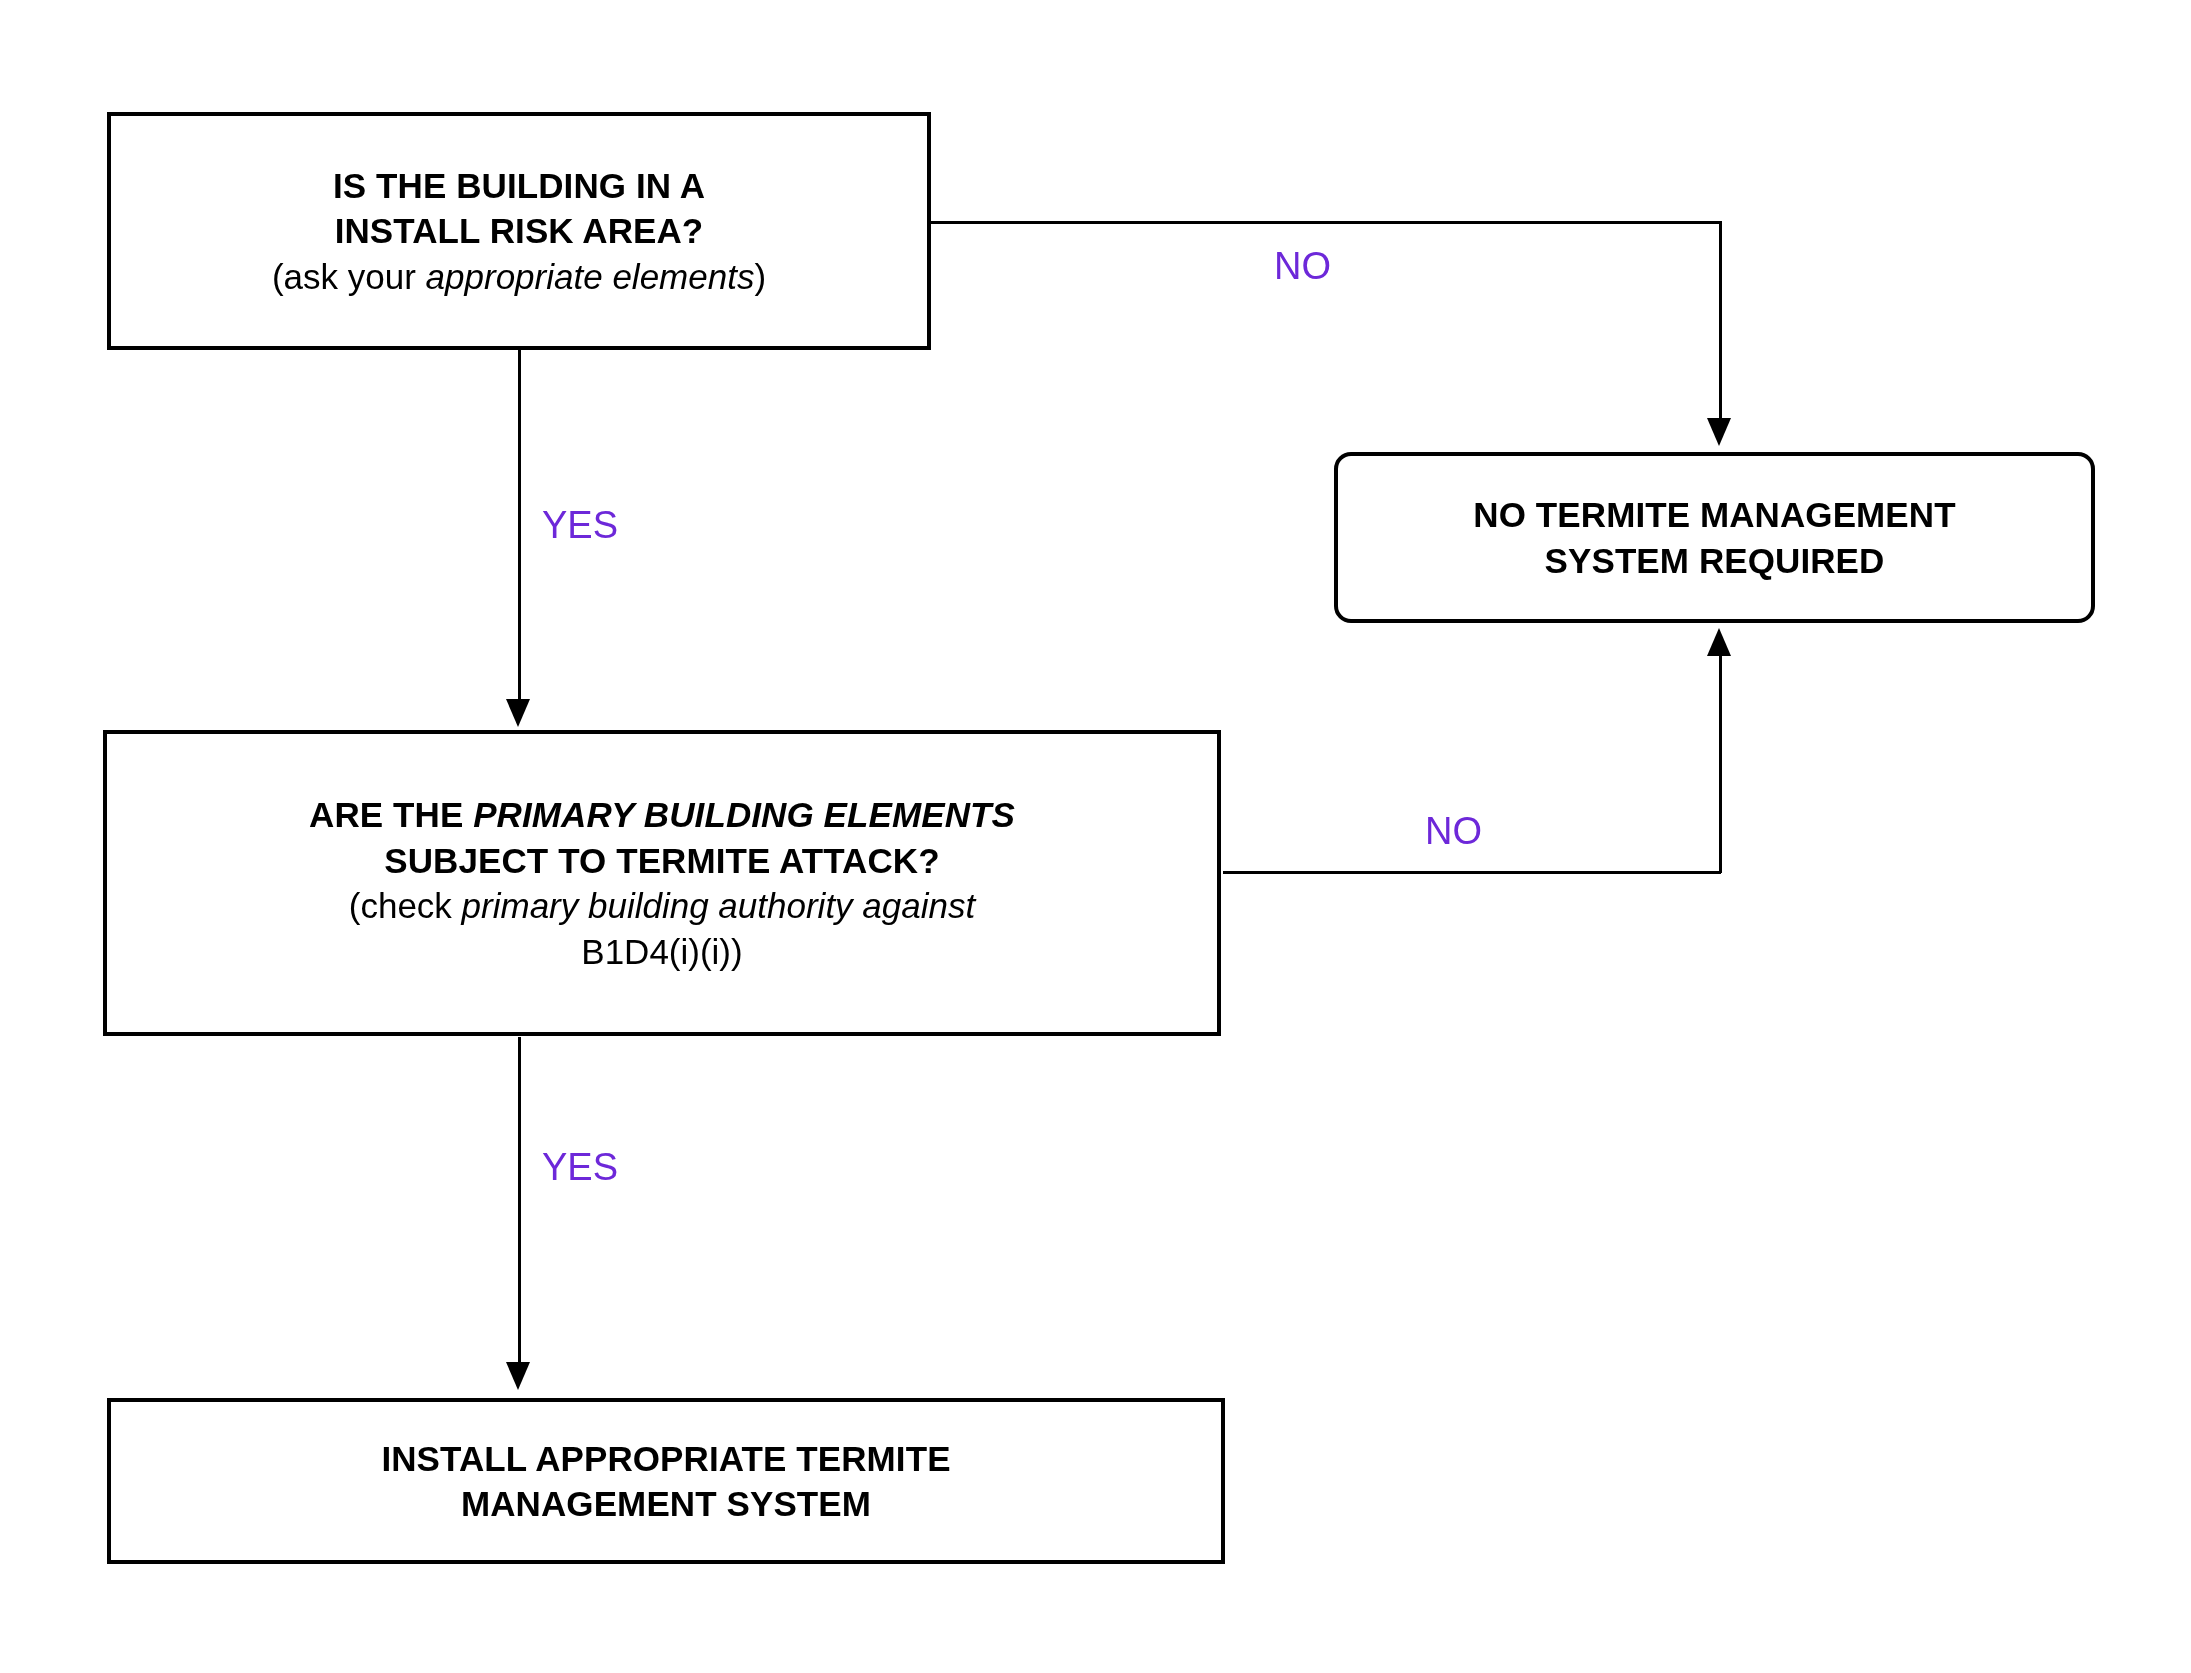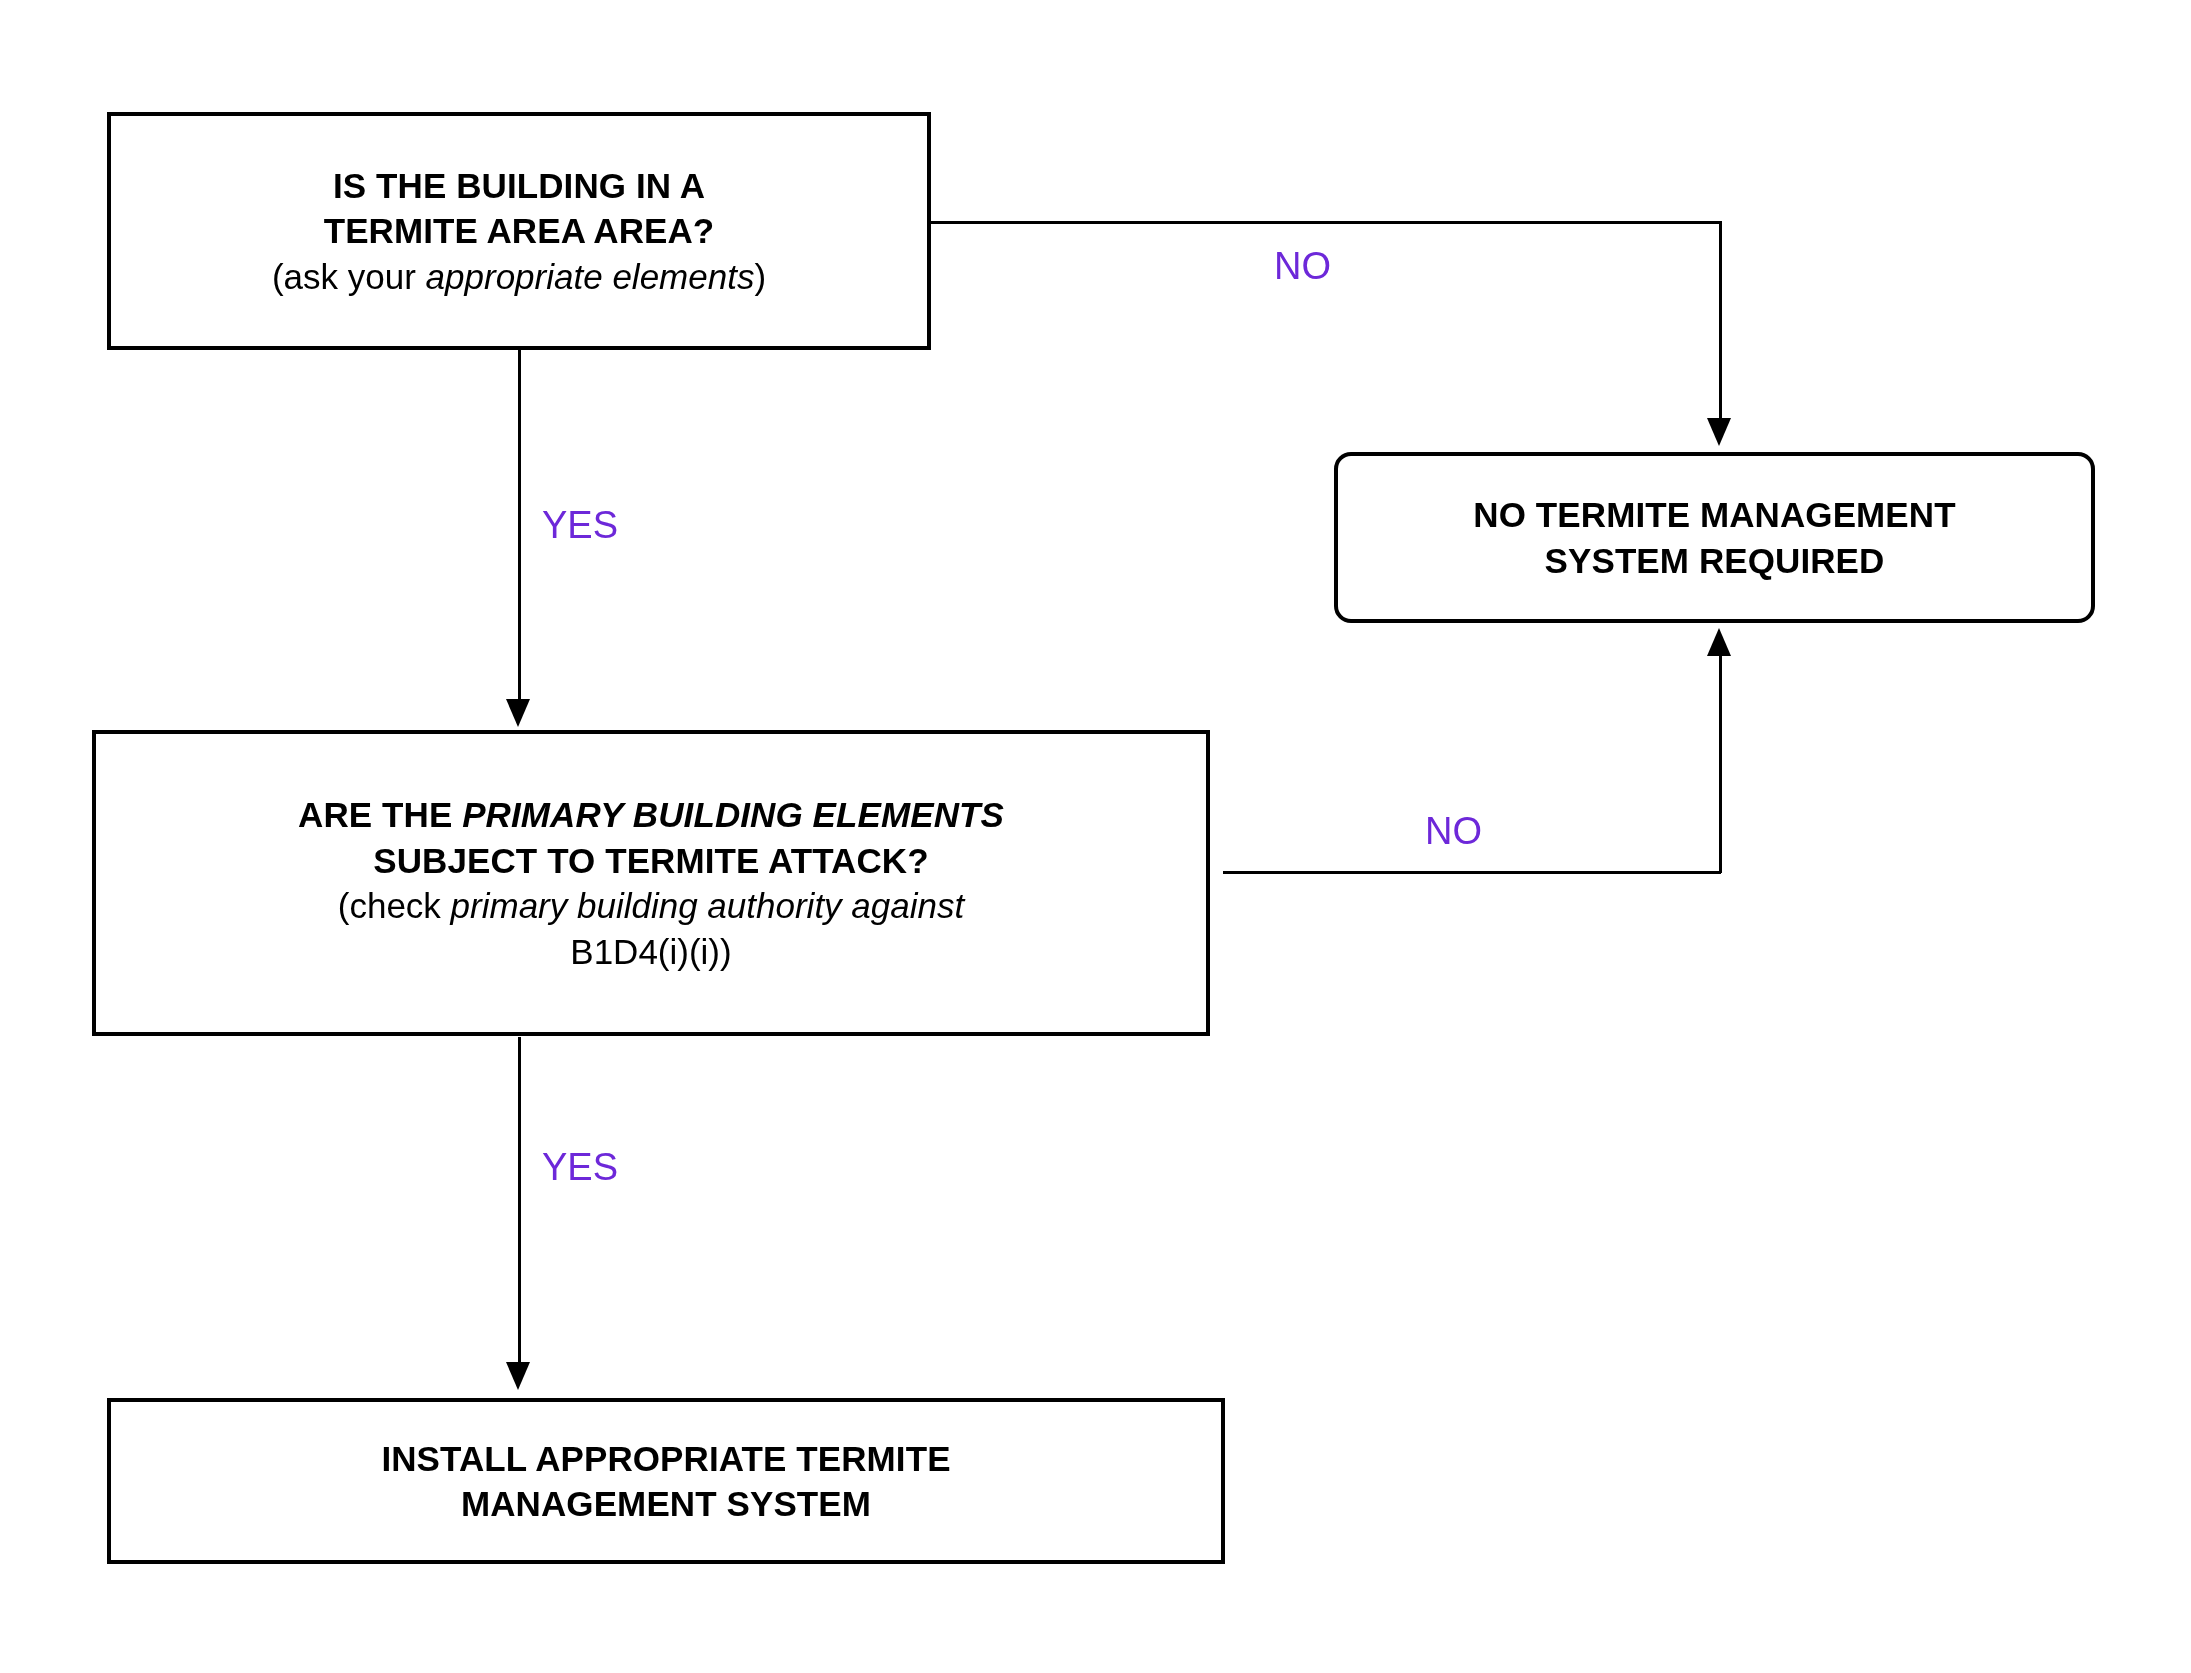--- a/index.html
+++ b/index.html
@@ -49,21 +49,21 @@
   .ital {
     font-style: italic;
   }
   .bital {
     font-style: italic;
     font-weight: bold;
   }
 
   
   #box-risk-area   { left: 107px;  top: 112px;  width: 824px;  height: 238px; }
-  #box-elements    { left: 92px;  top: 730px;  width: 1118px; height: 306px; }
+  #box-elements    { left: 103px;  top: 730px;  width: 1118px; height: 306px; }
   #box-no-system   { left: 1334px; top: 452px;  width: 761px;  height: 171px; border-radius: 17px; }
   #box-install     { left: 107px;  top: 1398px; width: 1118px; height: 166px; }
 
   
   .ln {
     position: absolute;
     background: #000000;
     z-index: 2;
   }
   .ln-v { width: 2.9px; }
@@ -118,21 +118,21 @@
   #yes2-arrow  { left: 506px; top: 1362px; }
   #yes2-label  { left: 542px; top: 1146px; }
 </style>
 </head>
 <body>
 
 <div id="page">
 
   <div class="flow-box" id="box-risk-area">
     <span class="box-line line-bold">IS THE BUILDING IN A</span>
-    <span class="box-line line-bold">TERMITE AREA AREA?</span>
+    <span class="box-line line-bold">INSTALL RISK AREA?</span>
     <span class="box-line line-normal"><span>(ask your </span><span class="ital">appropriate elements</span><span>)</span></span>
   </div>
 
   <div class="flow-box" id="box-elements">
     <span class="box-line line-bold"><span>ARE THE </span><span class="bital">PRIMARY BUILDING ELEMENTS</span></span>
     <span class="box-line line-bold">SUBJECT TO TERMITE ATTACK?</span>
     <span class="box-line line-normal"><span>(check </span><span class="ital">primary building authority against</span></span>
     <span class="box-line line-normal">B1D4(i)(i))</span>
   </div>
 

